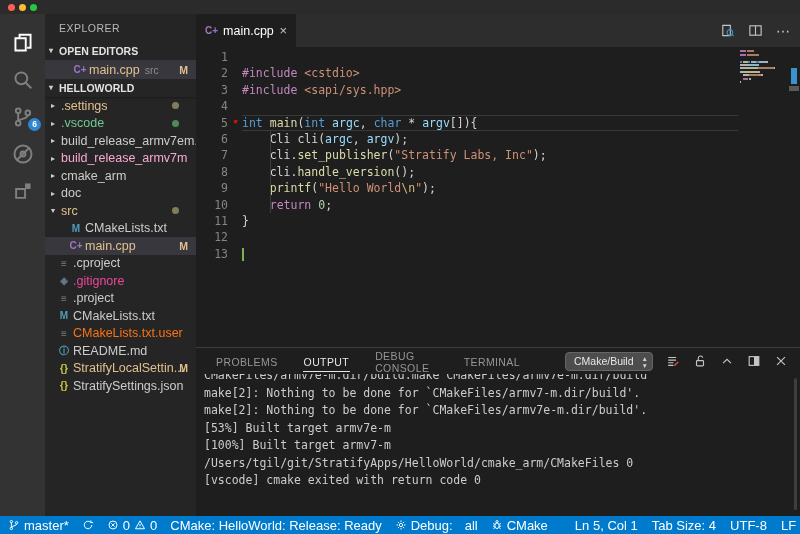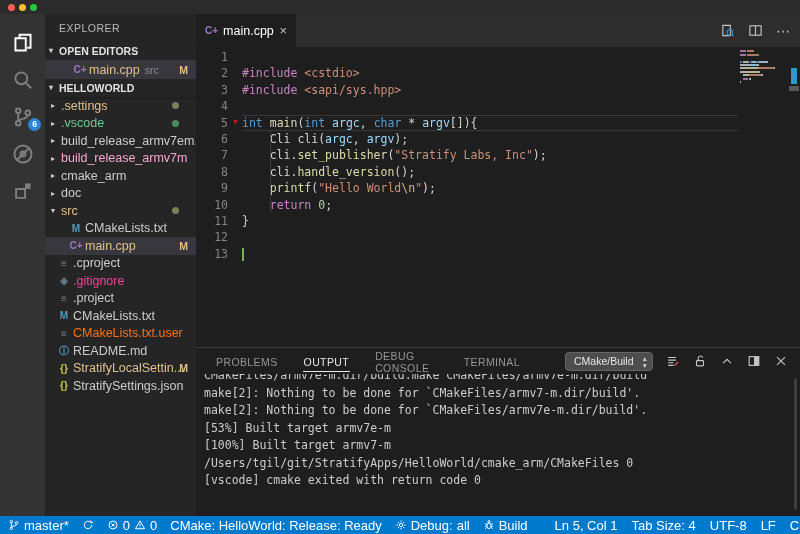--- a/index.html
+++ b/index.html
@@ -513,29 +513,29 @@
     </div>
     <div class="sb-item">
       <span>CMake: HelloWorld: Release: Ready</span>
     </div>
     <div class="sb-item">
       <svg viewBox="0 0 16 16">
           <circle cx="8" cy="8" r="2.2"></circle>
           <path d="M8 2v2.2 M8 11.8V14 M2 8h2.2 M11.8 8H14 M3.8 3.8l1.5 1.5 M10.7 10.7l1.5 1.5 M12.2 3.8l-1.5 1.5 M5.3 10.7l-1.5 1.5"></path>
         </svg>
       <span>Debug:</span>
-      <span style="margin-left:0">all</span>
+      <span style="margin-left:8px">all</span>
     </div>
     <div class="sb-item">
       <svg viewBox="0 0 16 16">
           <ellipse cx="8" cy="9" rx="2.8" ry="3.8"></ellipse>
           <circle cx="8" cy="3.6" r="1.5"></circle>
           <path d="M5.2 7.2L2.8 6 M5.2 9.5H2.6 M5.4 11.3l-2.2 1.5 M10.8 7.2L13.2 6 M10.8 9.5h2.6 M10.6 11.3l2.2 1.5"></path>
         </svg>
-      <span>Build</span>
+      <span>CMake</span>
     </div>
     <div class="sb-right">
       <div class="sb-item">
           <span>Ln 5, Col 1</span>
         </div>
       <div class="sb-item">
           <span>Tab Size: 4</span>
         </div>
       <div class="sb-item">
           <span>UTF-8</span>

